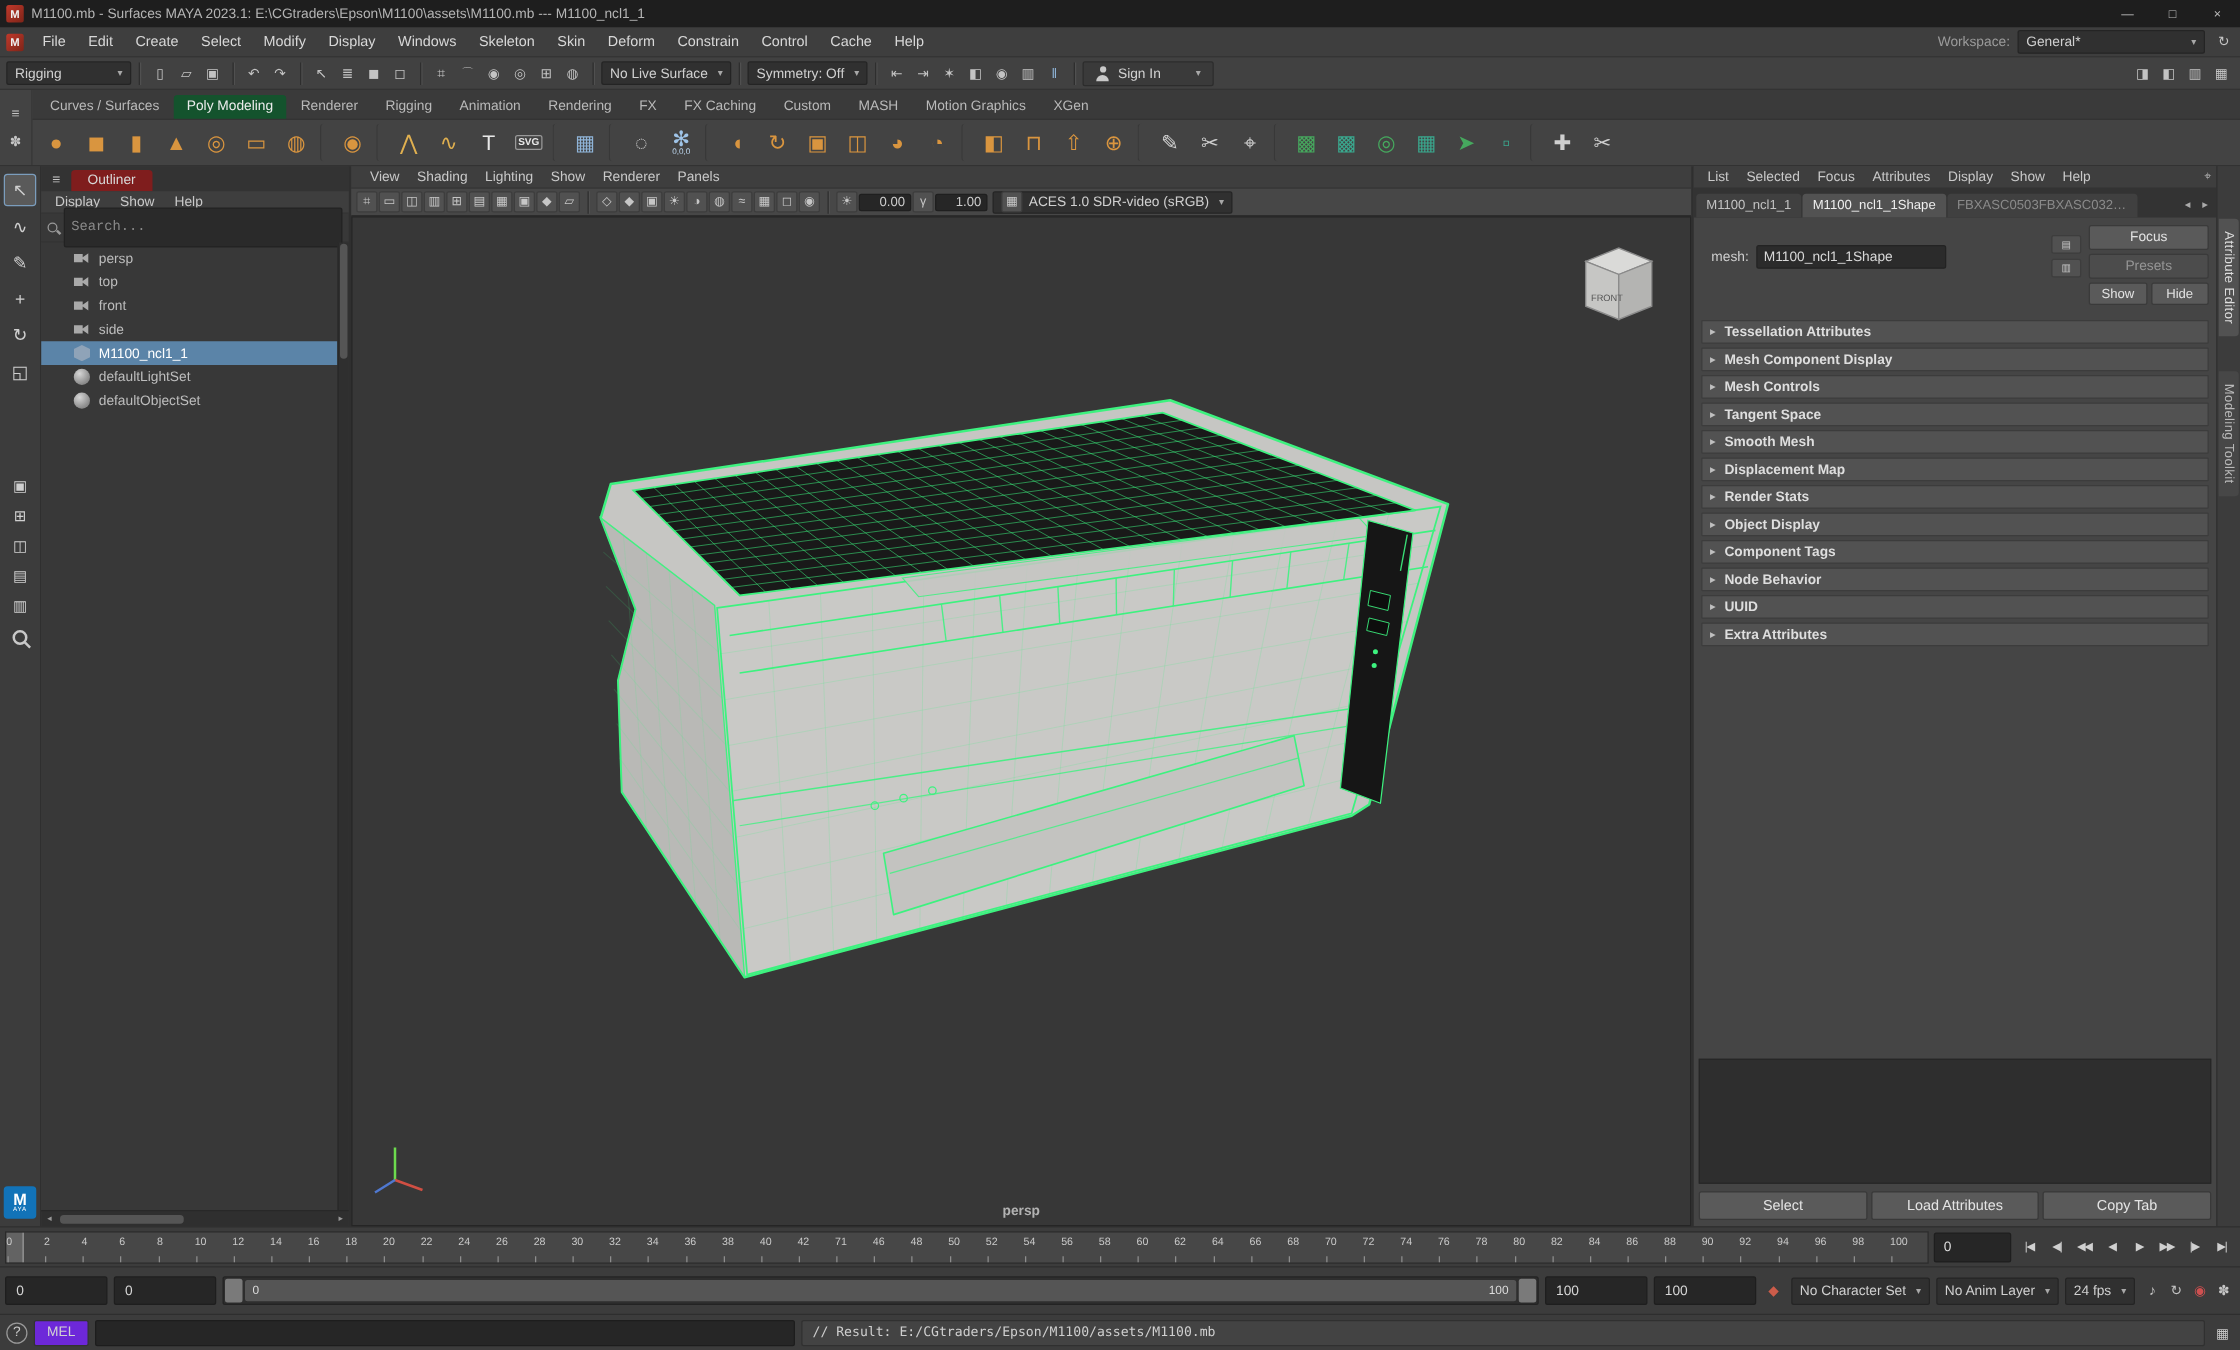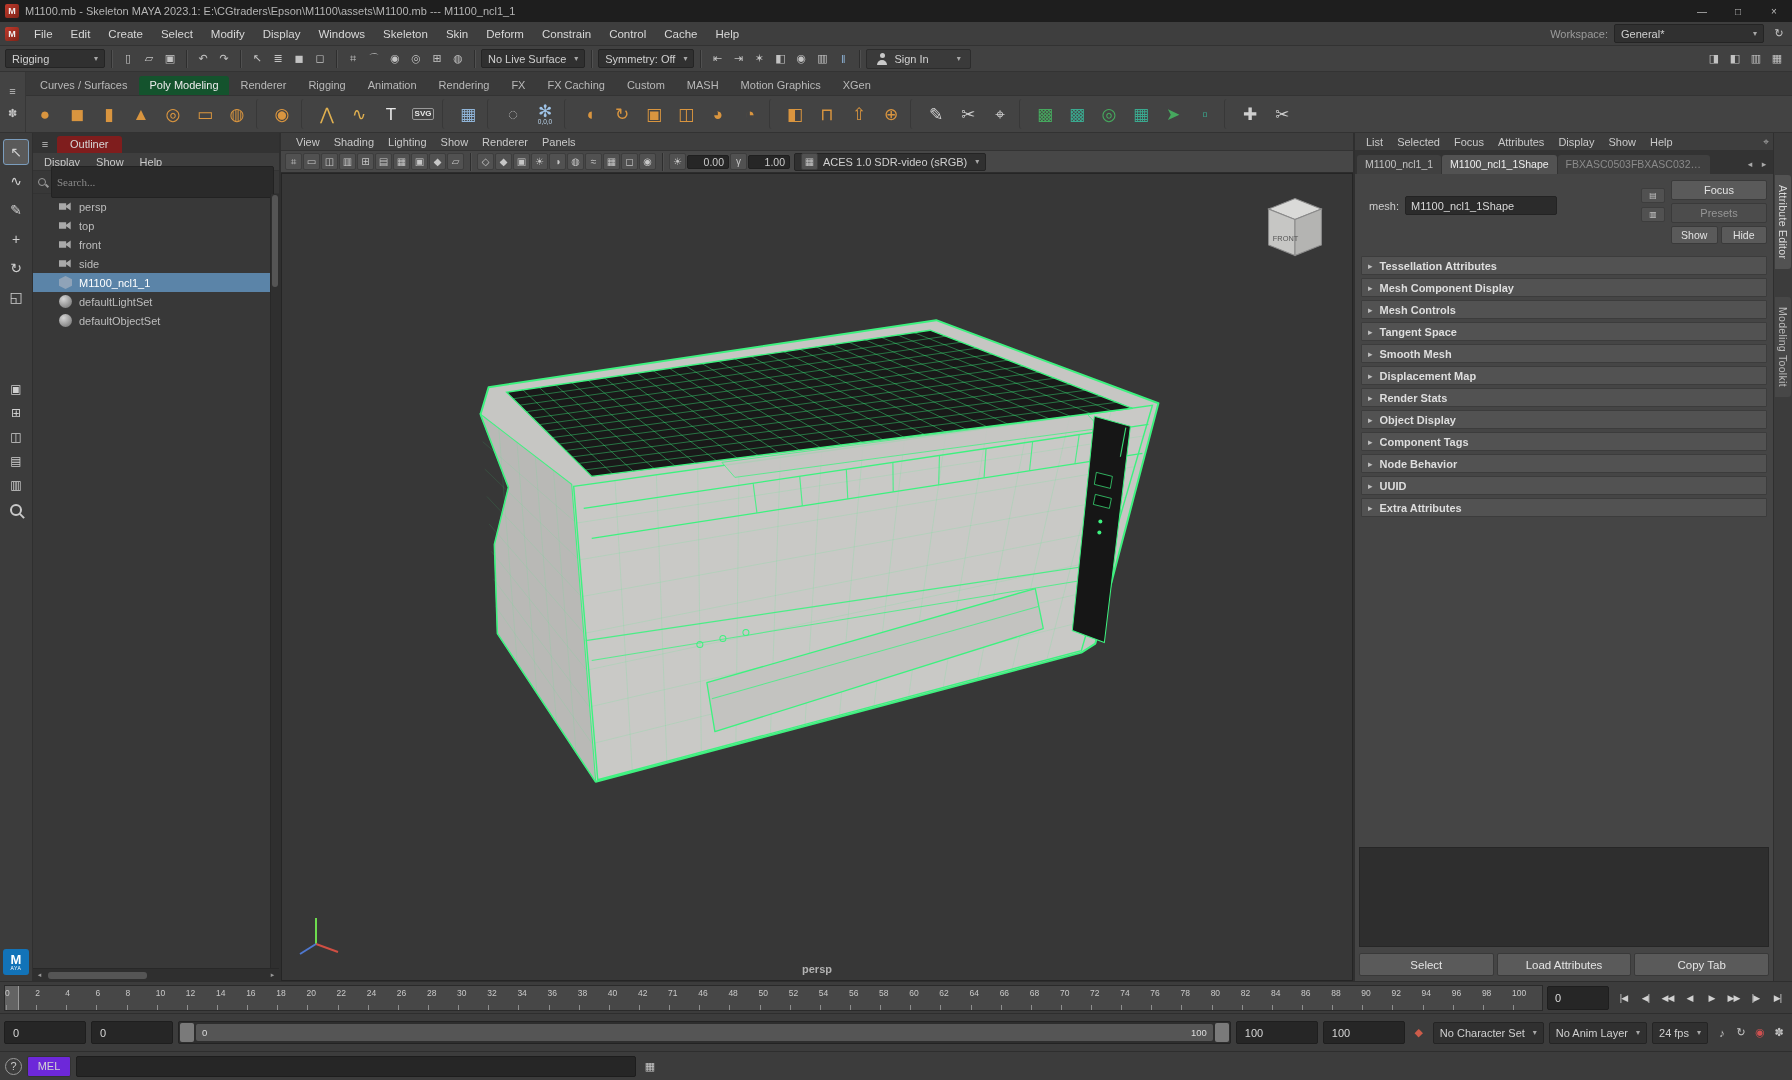--- a/index.html
+++ b/index.html
@@ -65,21 +65,21 @@
 .badge-sub{font-size:5px;letter-spacing:.6px;font-weight:normal}
 
 .outliner{width:248px;background:#383838;border-right:2px solid #2f2f2f;display:flex;flex-direction:column;flex:none}
 .ol-tabbar{height:20px;background:#333;display:flex;align-items:flex-end;padding-left:3px;gap:3px}
 .ol-tab{background:#7f1d1d;padding:2px 13px 3px;font-size:11px;color:#d8d8d8;border-radius:3px 3px 0 0}
 .ol-menus{height:18px;display:flex;align-items:center;gap:2px;padding-left:4px;background:#3e3e3e;border-bottom:1px solid #333}
 .pmenu{font-size:11px;color:#c9c9c9;padding:0 7px}
 .ol-search{height:23px;display:flex;align-items:center;padding:2px 5px;gap:5px;border-bottom:1px solid #333}
 .smag{width:8px;height:8px;border:1.5px solid #9a9a9a;border-radius:50%;position:relative;flex:none}
 .smag::after{content:"";position:absolute;width:1.5px;height:4px;background:#9a9a9a;transform:rotate(-45deg);bottom:-3px;right:-2px}
-.search-input{flex:1;background:#2a2a2a;border:1px solid #222;color:#ccc;font-size:11px;height:17px;padding:15px 5px;border-radius:2px;font-family:Liberation Serif, serif}
+.search-input{flex:1;background:#2a2a2a;border:1px solid #222;color:#ccc;font-size:11px;height:17px;padding:15px 5px;border-radius:2px;font-family:Liberation Mono, monospace}
 .search-input::placeholder{color:#8a8a8a}
 .ol-body{flex:1;display:flex;min-height:0}
 .ol-list{flex:1;padding-top:3px}
 .ol-row{height:19px;display:flex;align-items:center;gap:7px;padding-left:26px;font-size:11px;color:#bdbdbd}
 .ol-row.selected{background:#5b84a8;color:#fff}
 .ol-icon{width:13px;height:13px;flex:none}
 .icon-camera{background:#a9a9a9;clip-path:polygon(0 25%,55% 25%,55% 45%,90% 20%,90% 80%,55% 55%,55% 75%,0 75%)}
 .icon-mesh{background:#8fa3b8;clip-path:polygon(50% 0,100% 25%,100% 75%,50% 100%,0 75%,0 25%)}
 .icon-set{border-radius:50%;background:radial-gradient(circle at 35% 30%,#d6d6d6,#8a8a8a 70%)}
 .ol-vscroll{width:9px;background:#2f2f2f;border-left:1px solid #282828}
@@ -166,21 +166,21 @@
 .cmd-result{flex:1;height:21px;background:#434343;border:1px solid #303030;color:#cfcfcf;font-size:10.5px;
   font-family:"DejaVu Sans Mono",monospace;display:flex;align-items:center;padding:0 8px;border-radius:2px;white-space:nowrap;overflow:hidden}
 </style>
 </head>
 <body>
 
 <div class="app">
 
   <div class="titlebar">
     <span class="applogo">M</span>
-    <span>M1100.mb - Skeleton MAYA 2023.1: E:\CGtraders\Epson\M1100\assets\M1100.mb  ---  M1100_ncl1_1</span>
+    <span>M1100.mb - Surfaces MAYA 2023.1: E:\CGtraders\Epson\M1100\assets\M1100.mb  ---  M1100_ncl1_1</span>
     <div class="spacer"></div>
     <div class="winbtns">
 
     <span class="winbtn">—</span>
         <span class="winbtn">□</span>
         <span class="winbtn">×</span>
       </div>
   </div>
 
   <div class="menubar">
@@ -1005,16 +1005,17 @@
         <span class="mini">↻</span>
         <span class="mini" style="color: rgb(207, 80, 80);">◉</span>
         <span class="mini">✽</span>
       </div>
   </div>
 
   <div class="cmdline">
     <span class="help-circle">?</span>
     <span class="mel-btn">MEL</span>
     <input class="cmd-input" value="" style="">
+    <div class="cmd-result">// Result: E:/CGtraders/Epson/M1100/assets/M1100.mb</div>
     <span class="mini">▦</span>
   </div>
 
 </div>
 
 </body></html>

